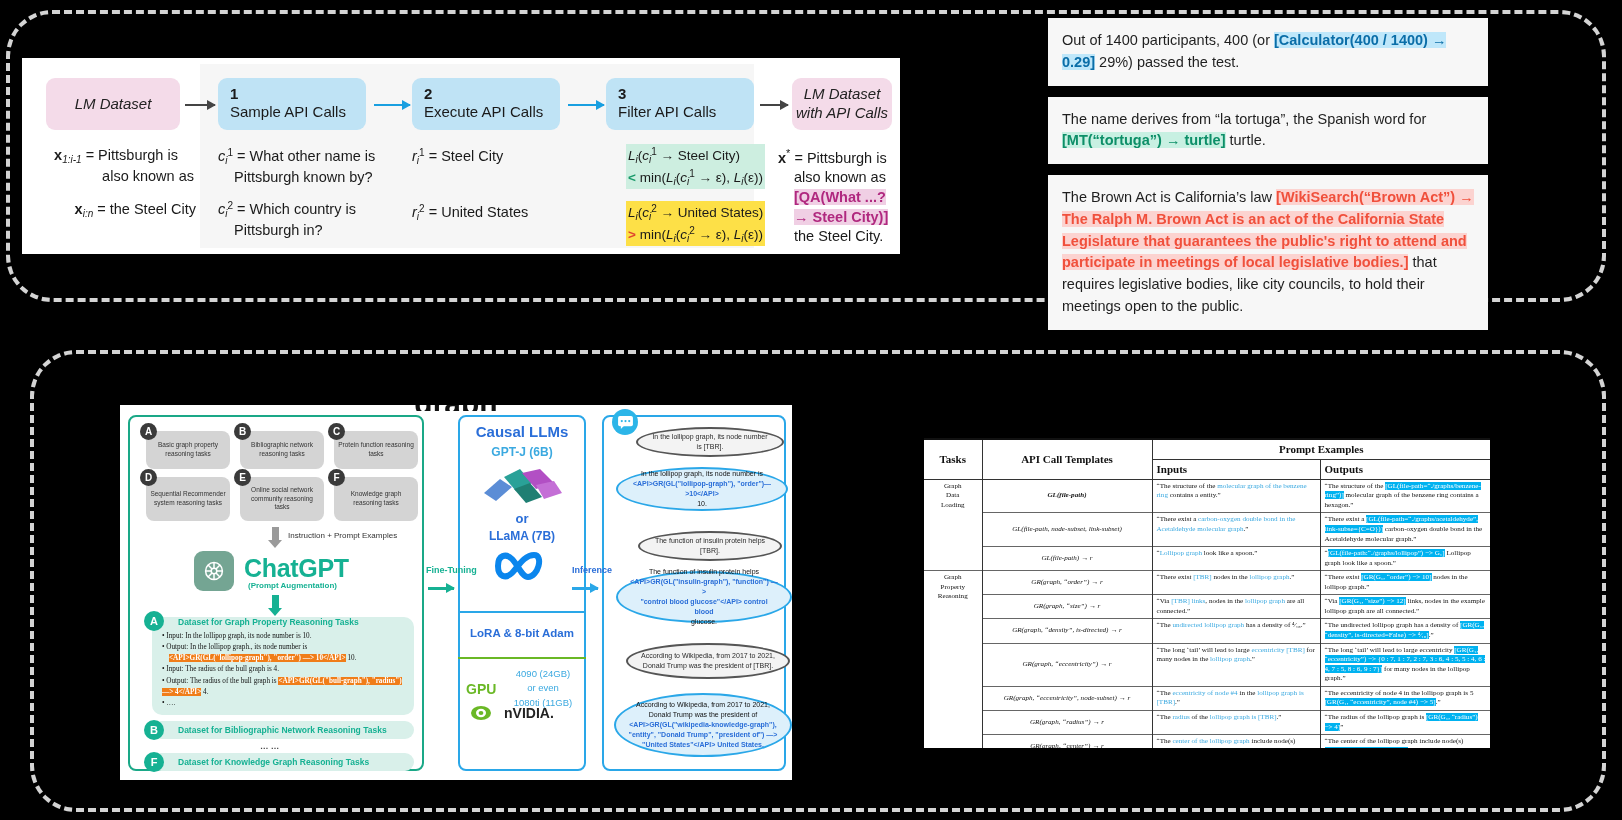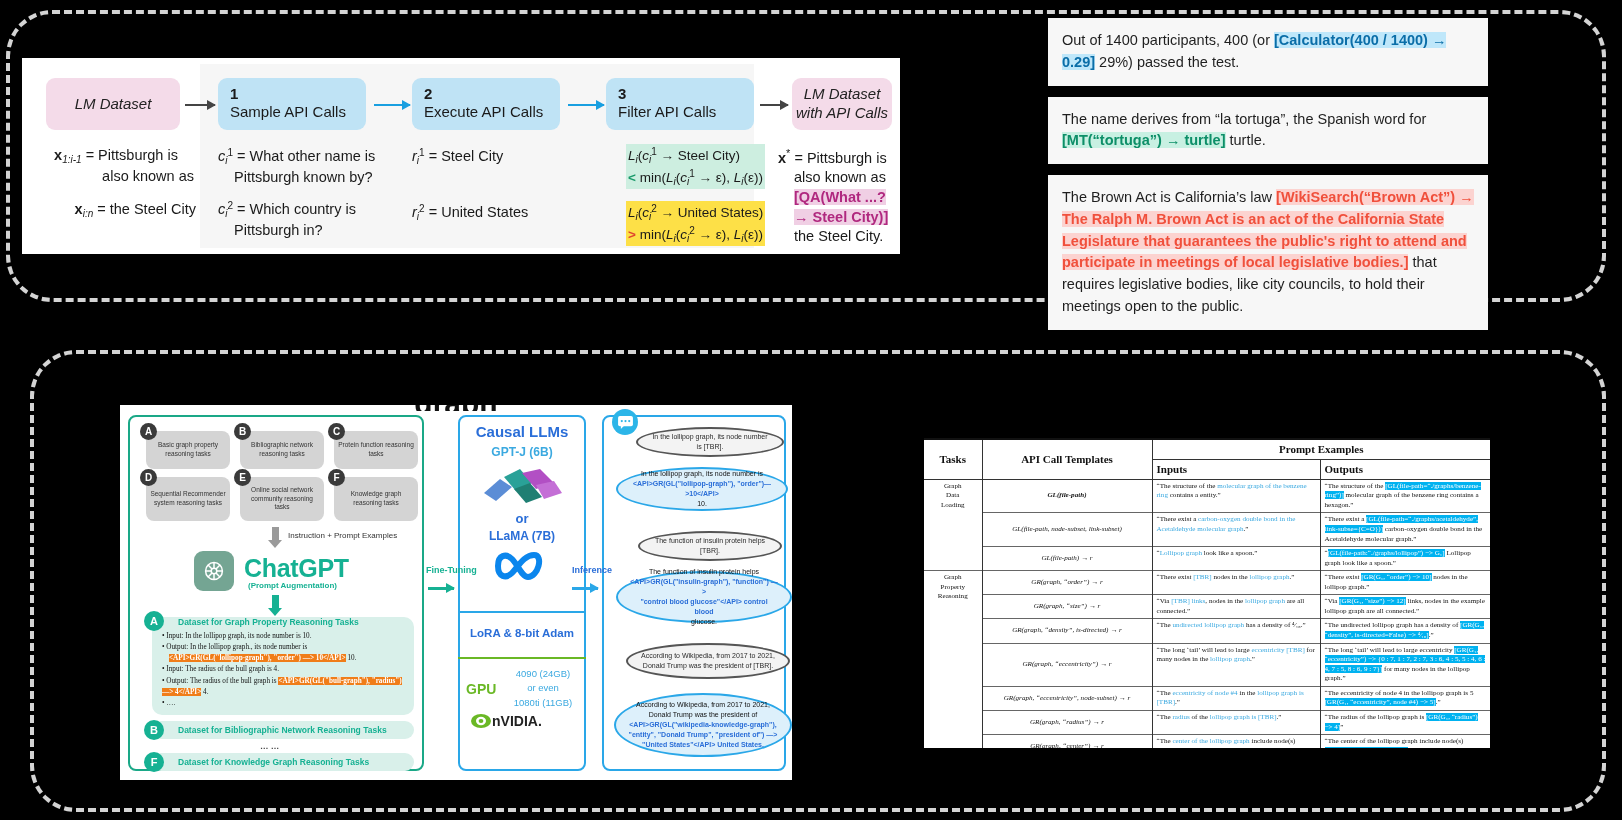--- a/index.html
+++ b/index.html
@@ -338,21 +338,21 @@
 
   <div class="divline" style="left:338px;top:206px;width:128px;background:#2aa7e8;"></div>
   <div class="mid-sub" style="position:absolute;left:338px;top:222px;width:128px;font-size:11.5px;color:#2a6ed8;">LoRA &amp; 8-bit Adam</div>
   <div class="divline" style="left:338px;top:252px;width:128px;background:#6ab825;"></div>
   <div style="position:absolute;left:346px;top:276px;font-size:14px;font-weight:bold;color:#6ab825;">GPU</div>
   <div style="position:absolute;left:384px;top:262px;width:78px;text-align:center;font-size:9.5px;color:#3ba9e0;line-height:1.5;">
     <div>4090 (24GB)</div>
     <div>or even</div>
     <div>1080ti (11GB)</div>
   </div>
-  <div style="position:absolute;left:350px;top:308px;display:flex;align-items:flex-end;gap:0;">
+  <div style="position:absolute;left:350px;top:300px;display:flex;align-items:flex-end;gap:12px;">
     <svg width="22" height="16" viewBox="0 0 22 16">
         <ellipse cx="11" cy="8" rx="10" ry="7" fill="#6ab825"></ellipse>
         <ellipse cx="11" cy="8" rx="5" ry="4.2" fill="#fff"></ellipse>
         <ellipse cx="11" cy="8" rx="2.4" ry="2" fill="#6ab825"></ellipse>
       </svg>
     <span style="font-size:14px;font-weight:bold;color:#222;">nVIDIA.</span>
   </div>
 
   <div style="position:absolute;left:452px;top:160px;font-size:9px;font-weight:bold;color:#2a6ed8;">Inference</div>
   <div class="tf-arrow" style="left:452px;top:182px;width:26px;height:3px;background:#2aa7e8;color:#2aa7e8;"></div>

